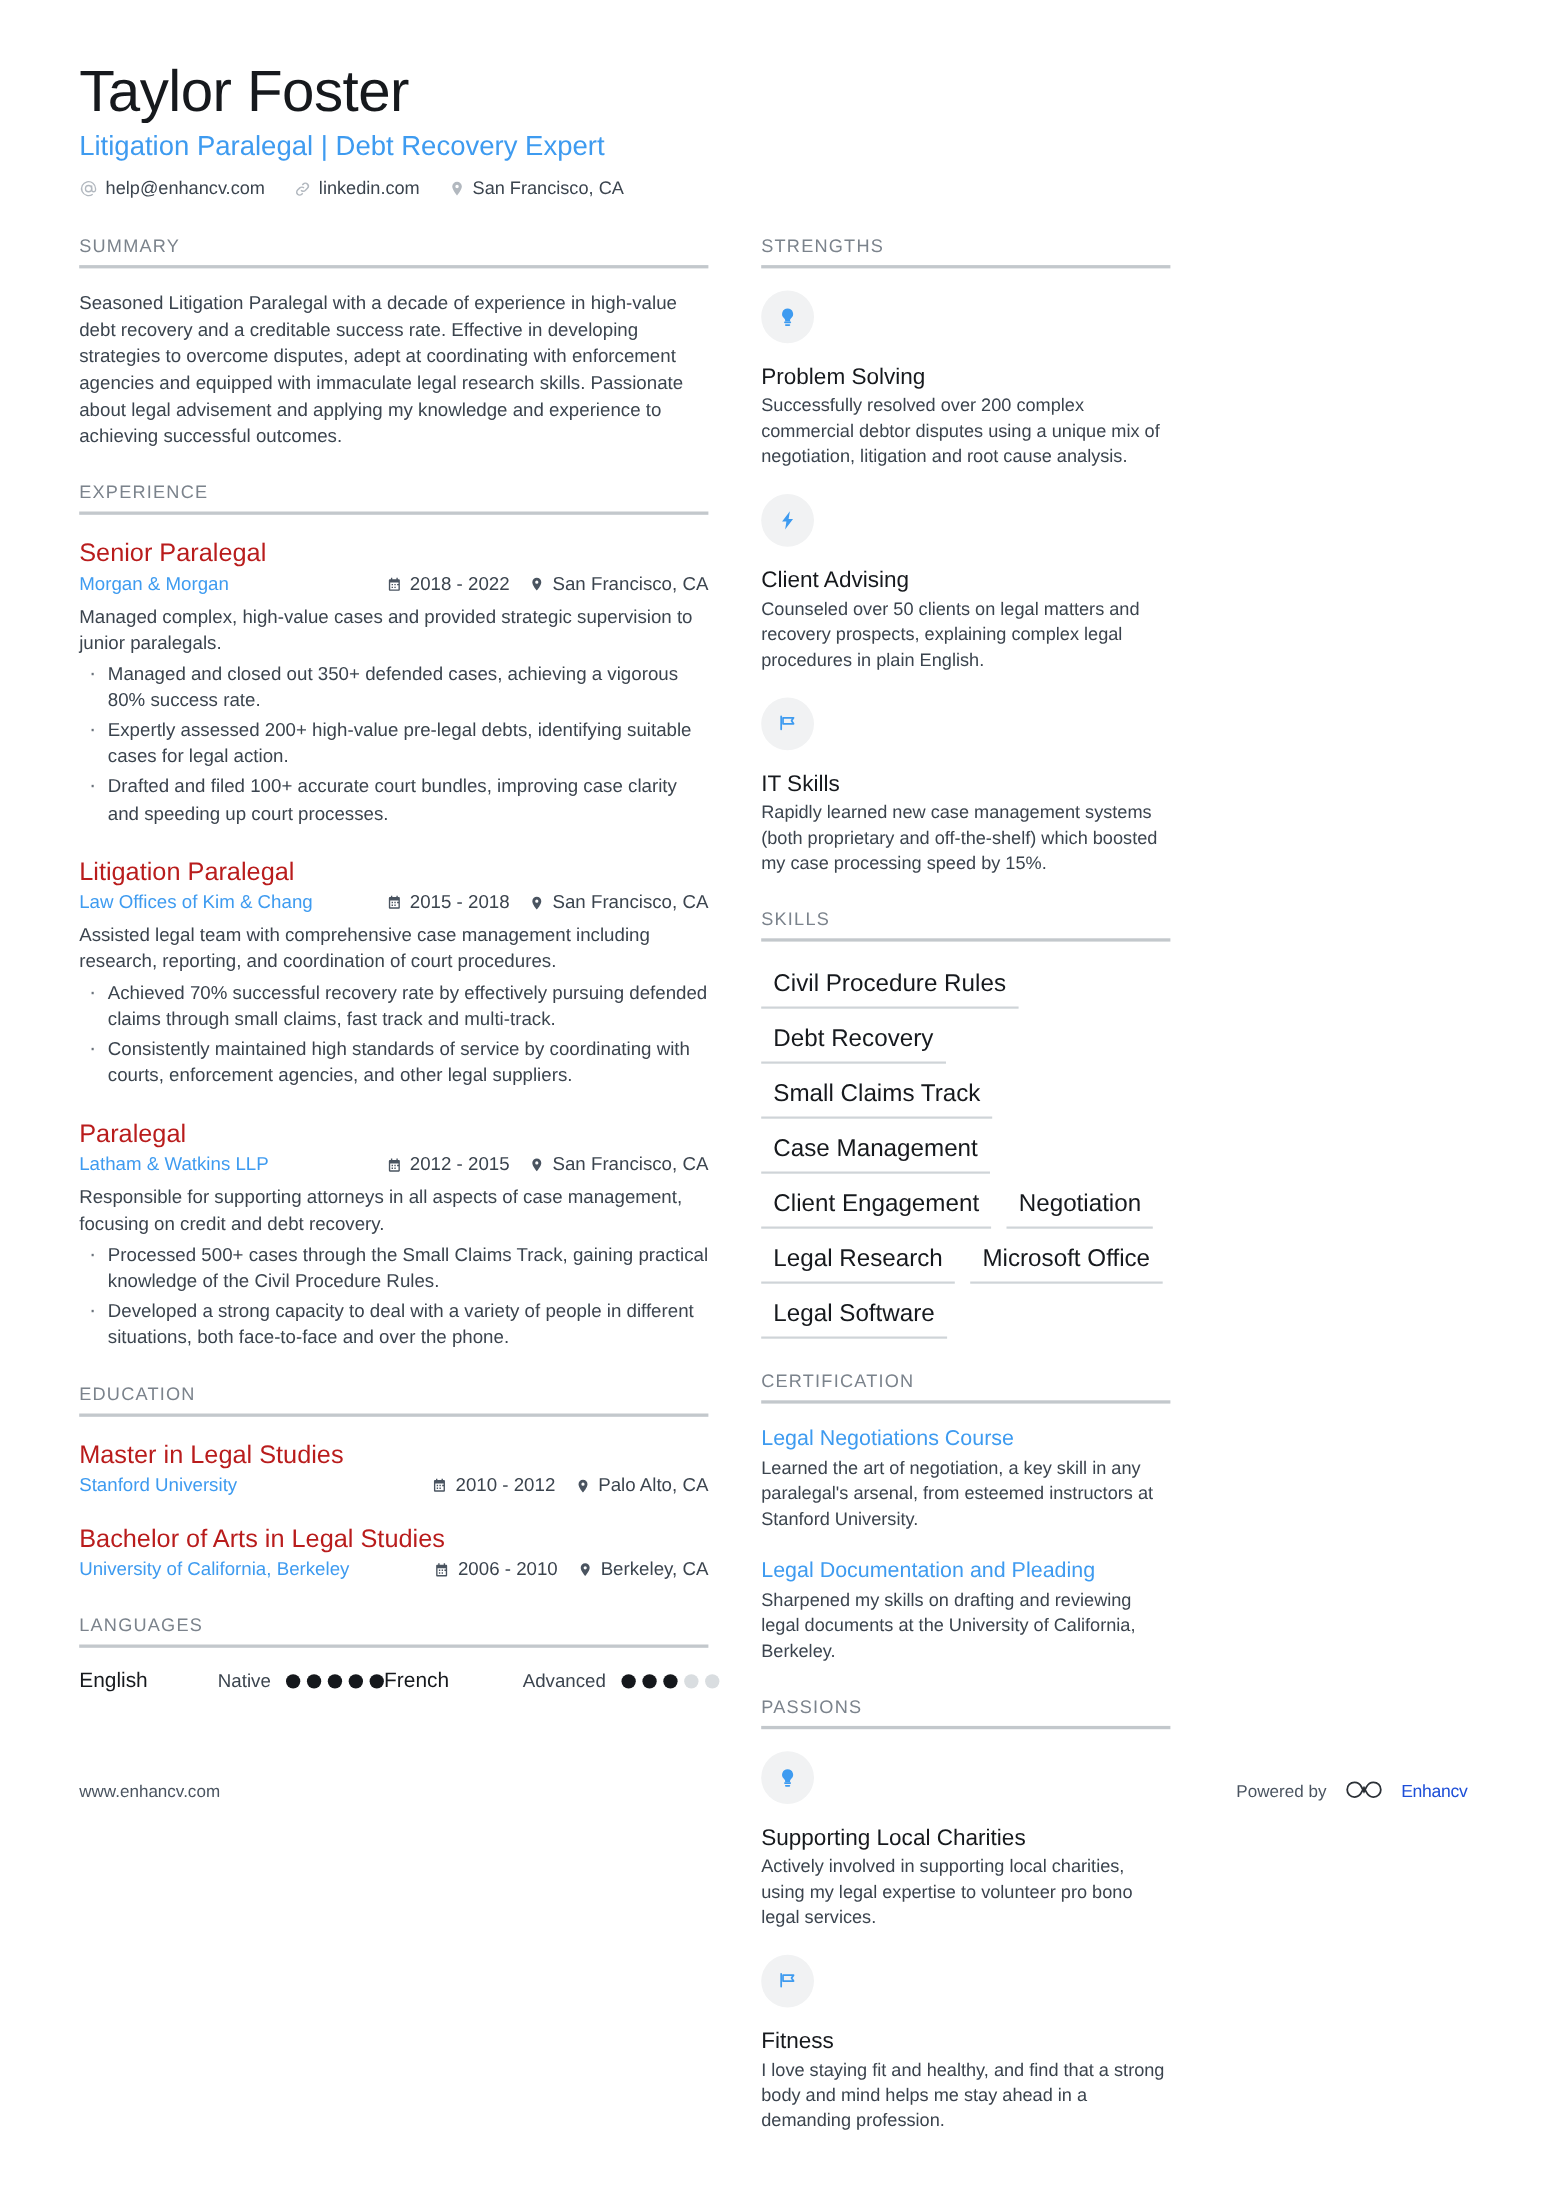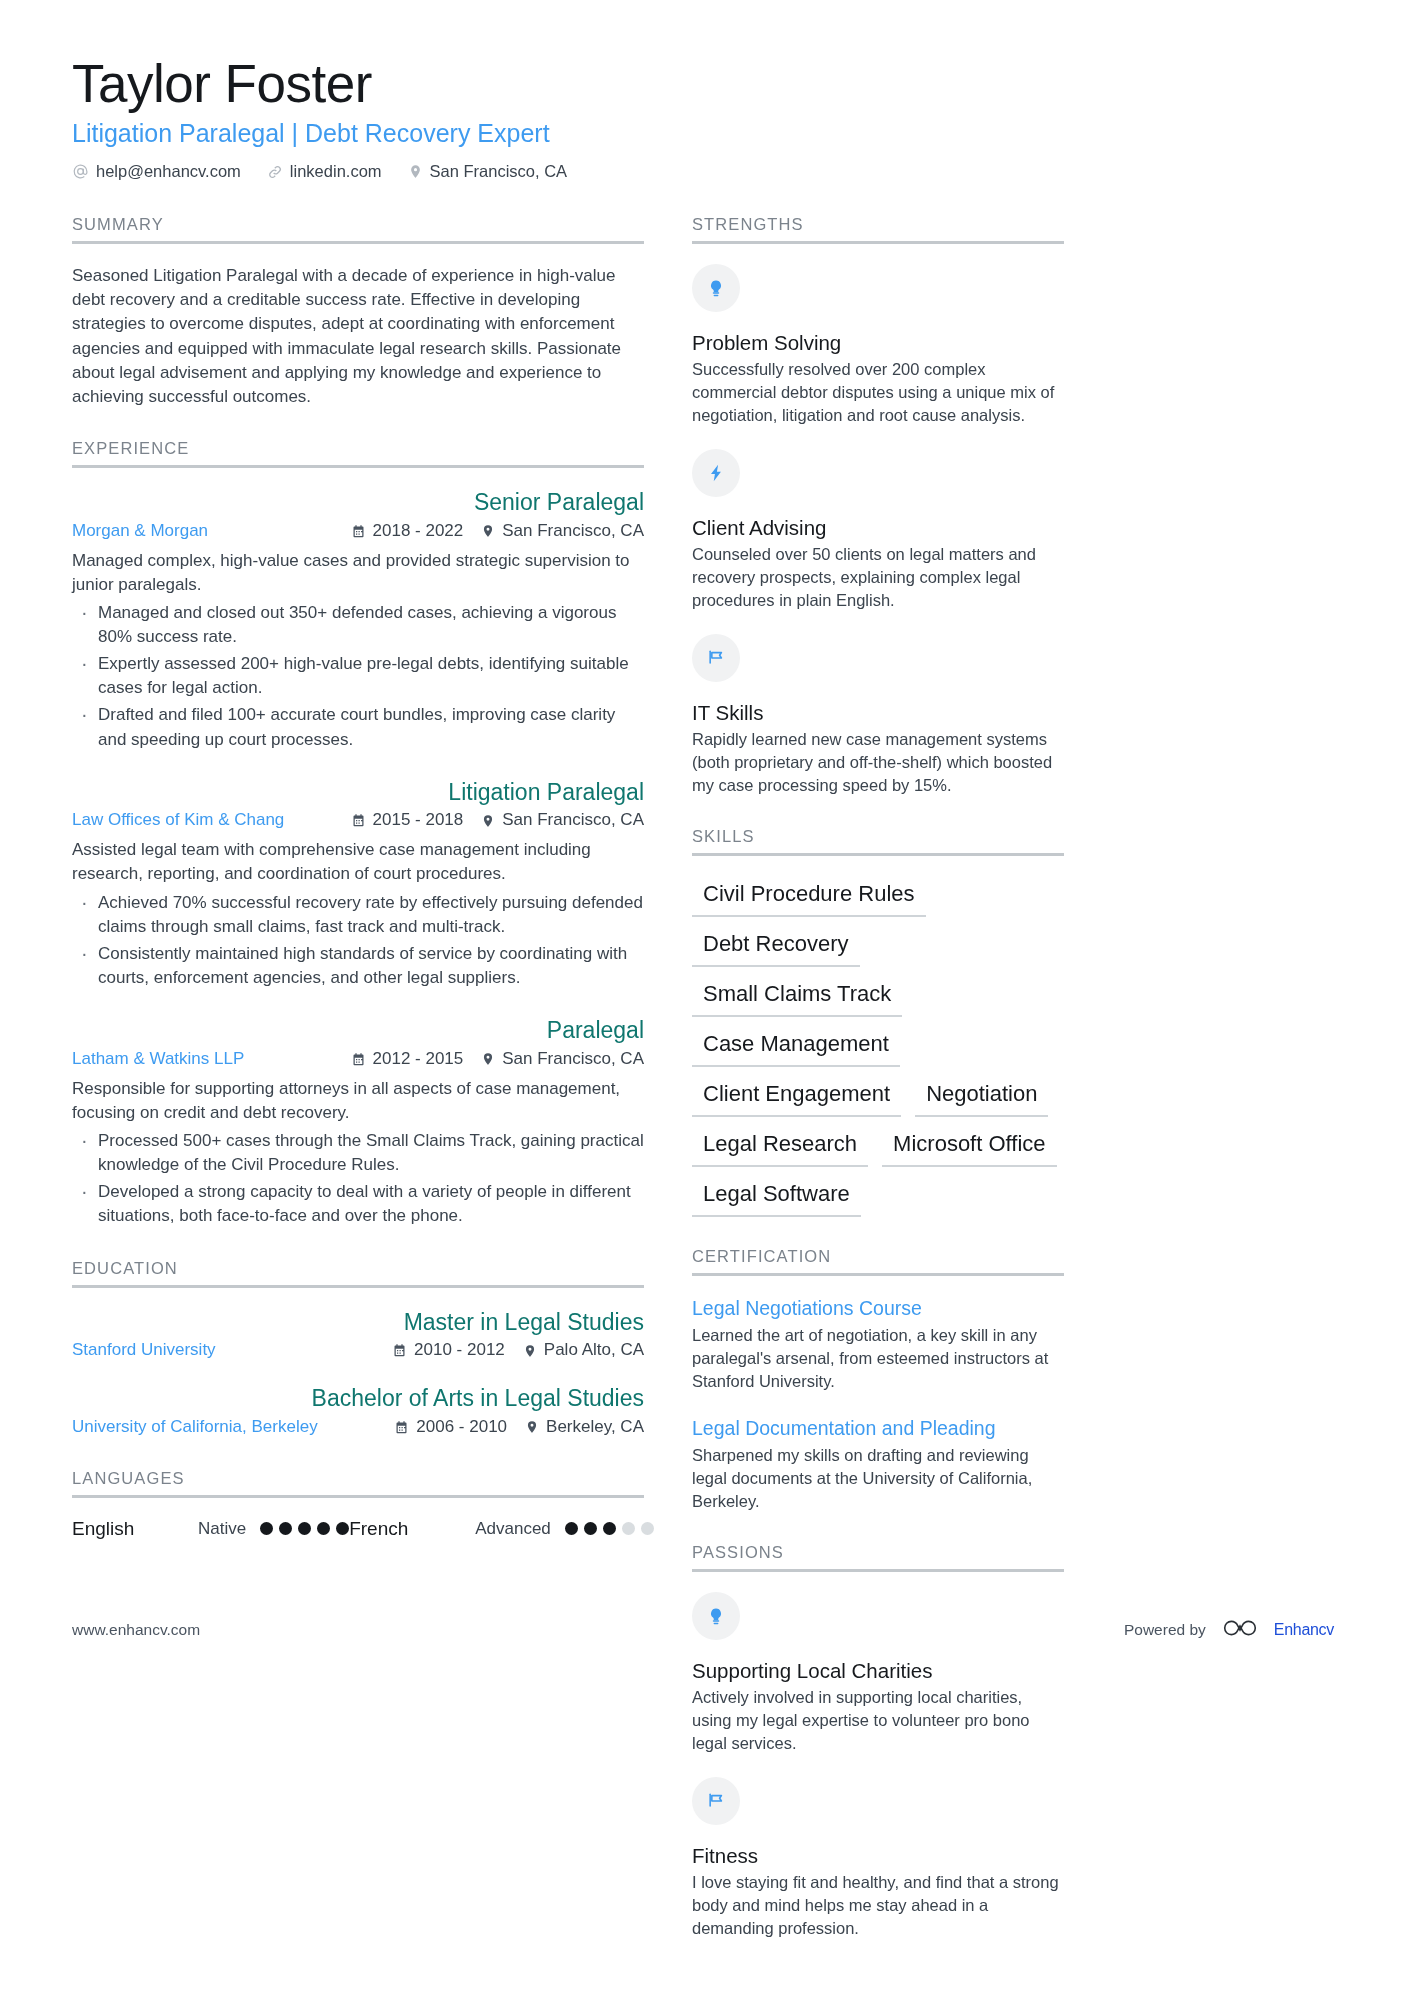--- a/index.html
+++ b/index.html
@@ -66,24 +66,23 @@
     line-height: 1.42;
     color: #3b444e;
   }
 
   
   .entry { margin-bottom: 26px; }
   .entry:last-child { margin-bottom: 0; }
   .entry-title {
     font-size: 23px;
     font-weight: 400;
-    color: #0f766e;
+    color: #b91c1c;
     line-height: 1.25;
     margin-bottom: 3px;
-    text-align: right;
   }
   .entry-meta {
     display: flex;
     align-items: center;
     font-size: 17px;
     line-height: 1.35;
     margin-bottom: 6px;
   }
   .entry-org {
     color: #3e9bf0;

